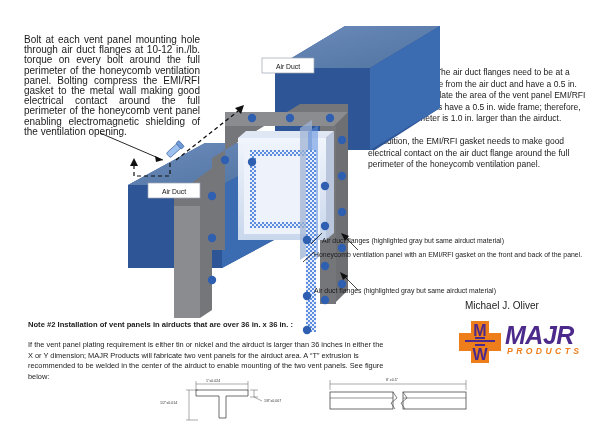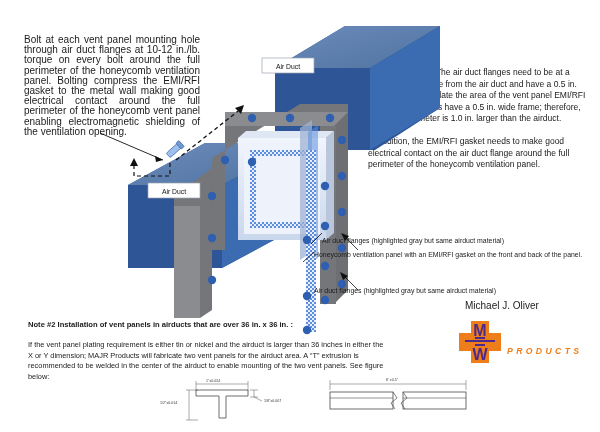--- a/index.html
+++ b/index.html
@@ -237,20 +237,21 @@
   <div class="logo">
     <svg class="mark" viewBox="0 0 42 42" width="42" height="42" xmlns="http://www.w3.org/2000/svg">
       <rect x="12" y="0" width="18" height="42" fill="#ee7d1b"></rect>
       <rect x="0" y="12" width="42" height="18" fill="#ee7d1b"></rect>
       <text x="21" y="15" text-anchor="middle" font-family="Liberation Sans, sans-serif" font-size="16" font-weight="bold" fill="#4b2a8c">M</text>
       <text x="21" y="39" text-anchor="middle" font-family="Liberation Sans, sans-serif" font-size="16" font-weight="bold" fill="#4b2a8c">W</text>
       <rect x="6" y="19" width="30" height="2" fill="#4b2a8c"></rect>
       <rect x="16" y="16" width="10" height="2" fill="#4b2a8c"></rect>
       <rect x="16" y="23" width="10" height="2" fill="#4b2a8c"></rect>
     </svg>
+    <div class="wordmark">MAJR</div>
     <div class="sub">PRODUCTS</div>
   </div>
 
   <div class="note2hd">Note #2 Installation of vent panels in airducts that are over 36 in. x 36 in. :</div>
   <div class="note2bd">If the vent panel plating requirement is either tin or nickel and the airduct is larger than 36 inches in either the X or Y dimension; MAJR Products will fabricate two vent panels for the airduct area.  A “T” extrusion is recommended to be welded in the center of the airduct to enable mounting of the two vent panels.  See figure below:</div>
 
   <div class="dimtext" style="left:206px;top:379px;">1"±0.024</div>
   <div class="dimtext" style="left:160px;top:401px;">1/2"±0.014</div>
   <div class="dimtext" style="left:264px;top:399px;">1/8"±0.007</div>
   <div class="dimtext" style="left:386px;top:378px;">8' ±0.5"</div>

